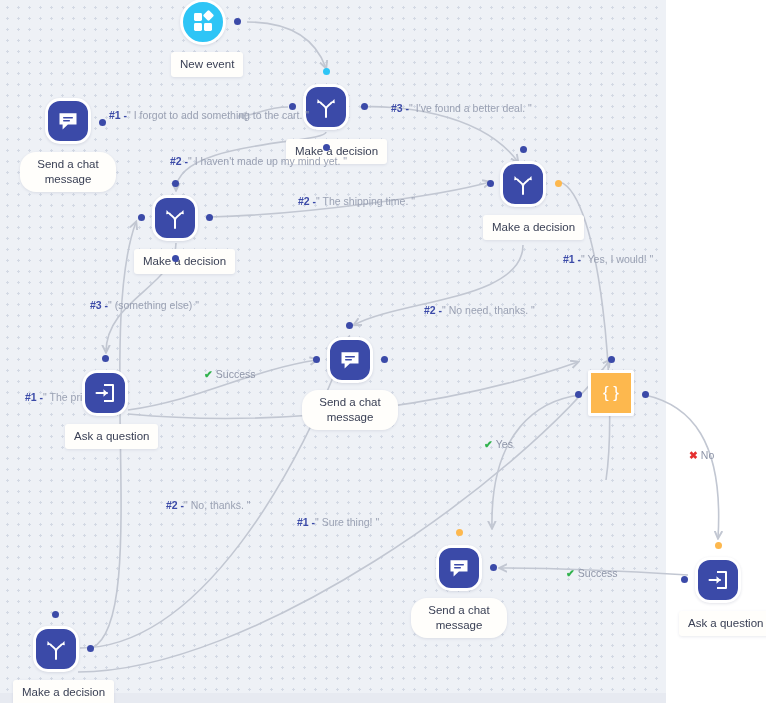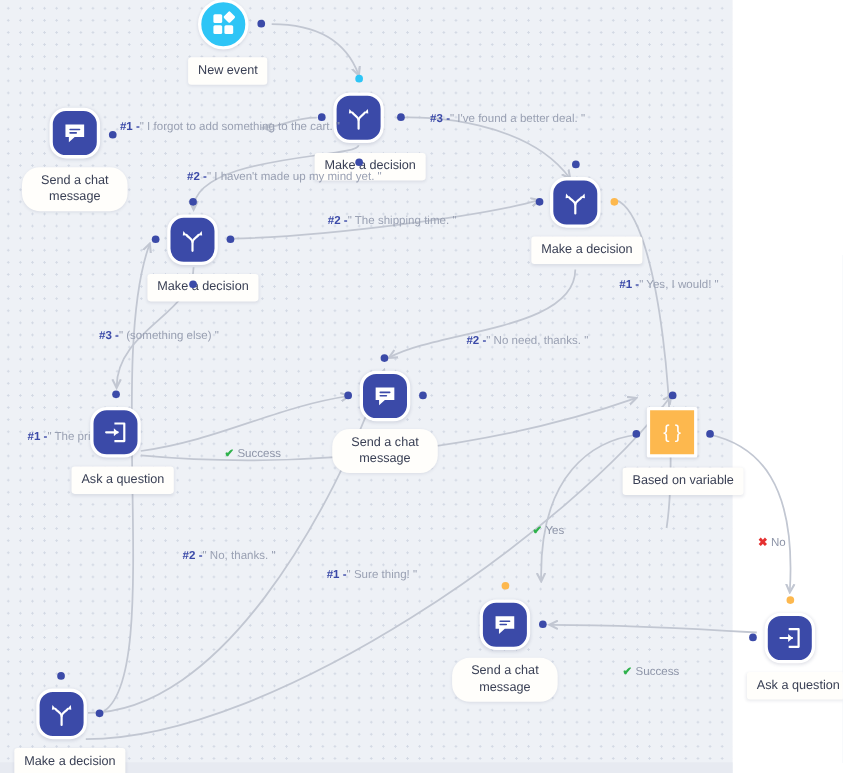--- a/index.html
+++ b/index.html
@@ -88,21 +88,21 @@
   
   .elabel {
     position:absolute;
     font-size:10.5px;
     color:#9aa1b3;
     white-space:nowrap;
     z-index:7;
   }
   .elabel b { color:#3b4aa8; font-weight:bold; }
   .elabel .q { color:#9aa1b3; }
-  .elabel.status { color:#8e95a8;margin-top:37px; }
+  .elabel.status { color:#8e95a8; }
   .elabel .ok  { color:#2fb24c; font-weight:bold; margin-right:3px; }
   .elabel .bad { color:#e53030; font-weight:bold; margin-right:3px; }
 </style>
 </head>
 <body>
 
 <div id="canvas">
 
   <svg class="edges" viewBox="0 0 766 703">
     <defs>
@@ -239,21 +239,20 @@
     </span>
   </div>
   <div class="caption two-line" style="left:302px; top:390px;">Send a chat message</div>
   <div class="dot" style="left:313px; top:356px;"></div>
   <div class="dot" style="left:381px; top:356px;"></div>
 
   <div class="dot" style="left:608px; top:356px;"></div>
   <div class="node variable" style="left:588px; top:370px;">
     <span style="color:#fff; font-size:17px; font-family:'Liberation Sans',sans-serif;">{ }</span>
   </div>
-  <div class="caption" style="left:566px; top:425px;">Based on variable</div>
   <div class="dot" style="left:575px; top:391px;"></div>
   <div class="dot" style="left:642px; top:391px;"></div>
 
   <div class="dot orange" style="left:456px; top:529px;"></div>
   <div class="node" style="left:436px; top:545px;">
     <span>
       <svg width="24" height="24" viewBox="0 0 24 24">
         <path d="M3.5 4.2 h17 v11.4 h-8.6 L6.6 20.4 V15.6 H3.5 Z" fill="#ffffff"></path>
         <rect x="7" y="8" width="10" height="1.5" rx=".7" fill="#3b4aa8"></rect>
         <rect x="7" y="11" width="7" height="1.5" rx=".7" fill="#3b4aa8"></rect>

